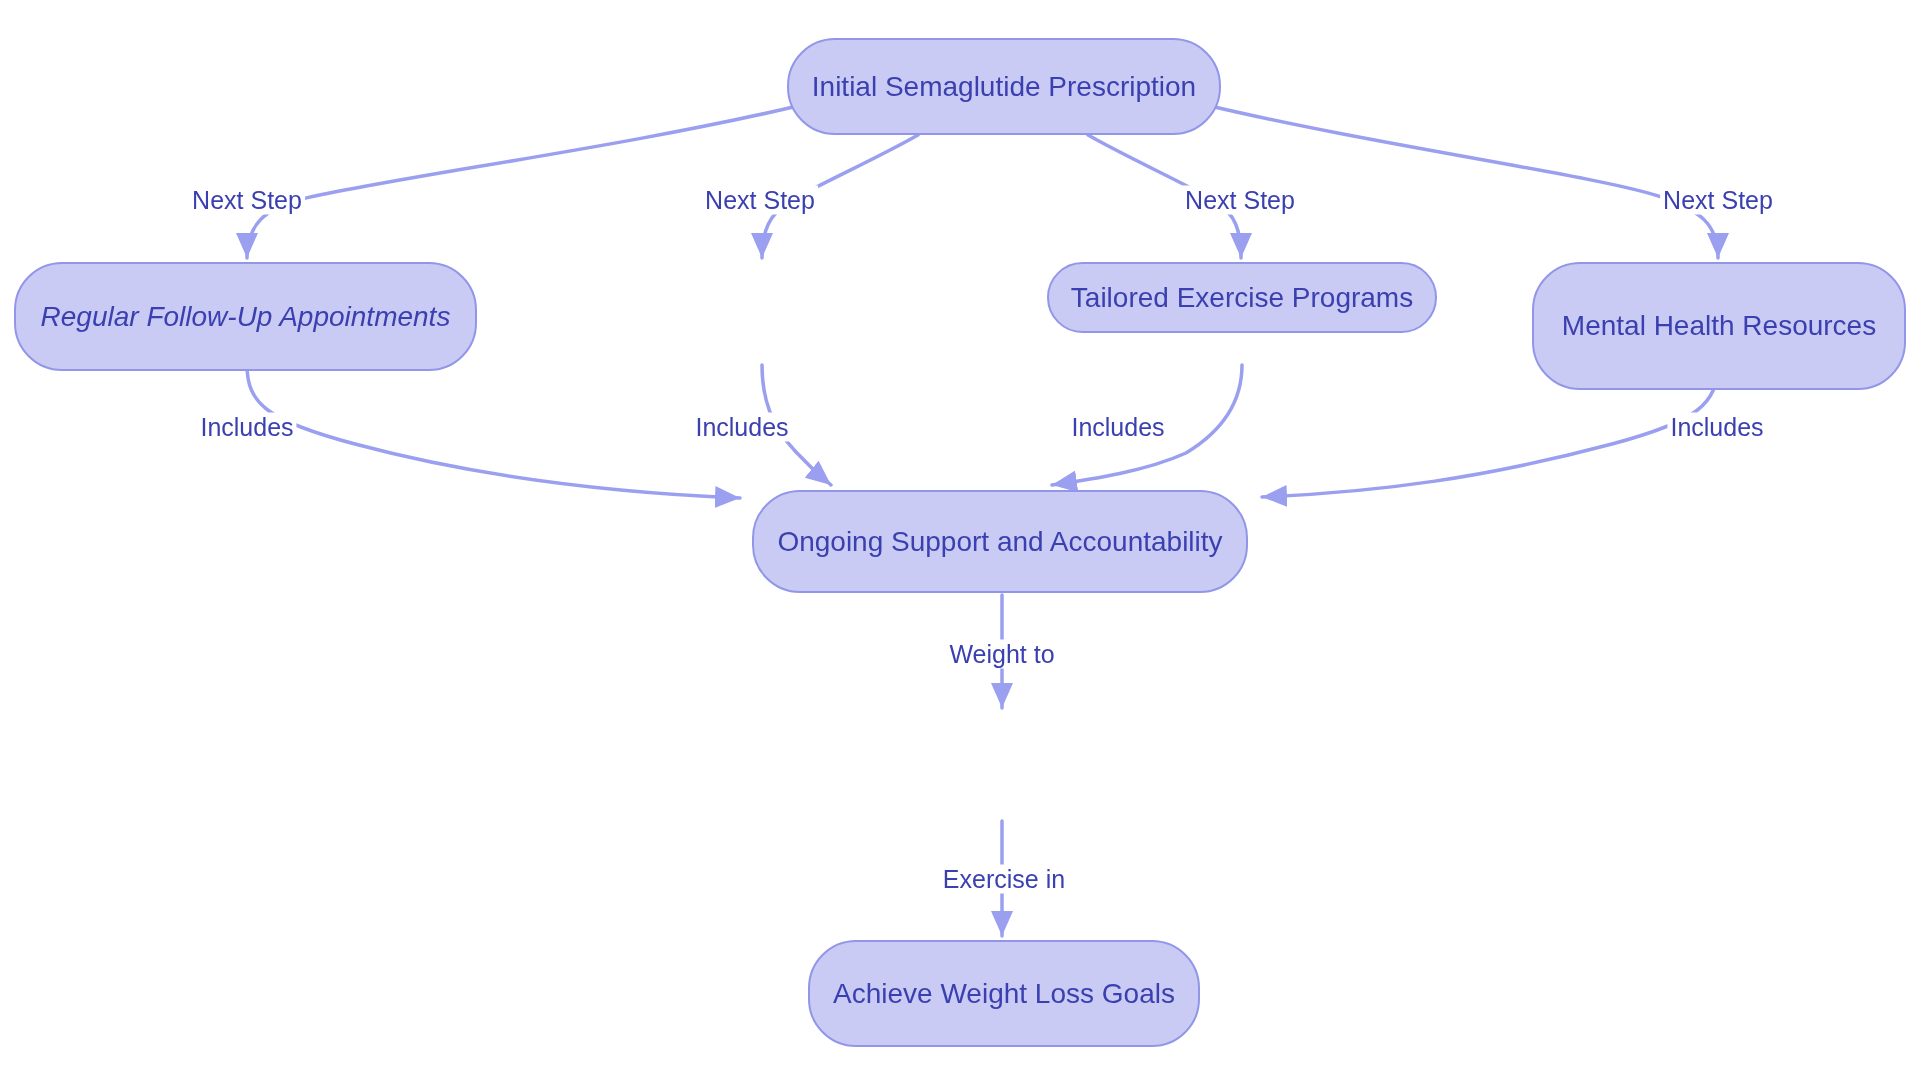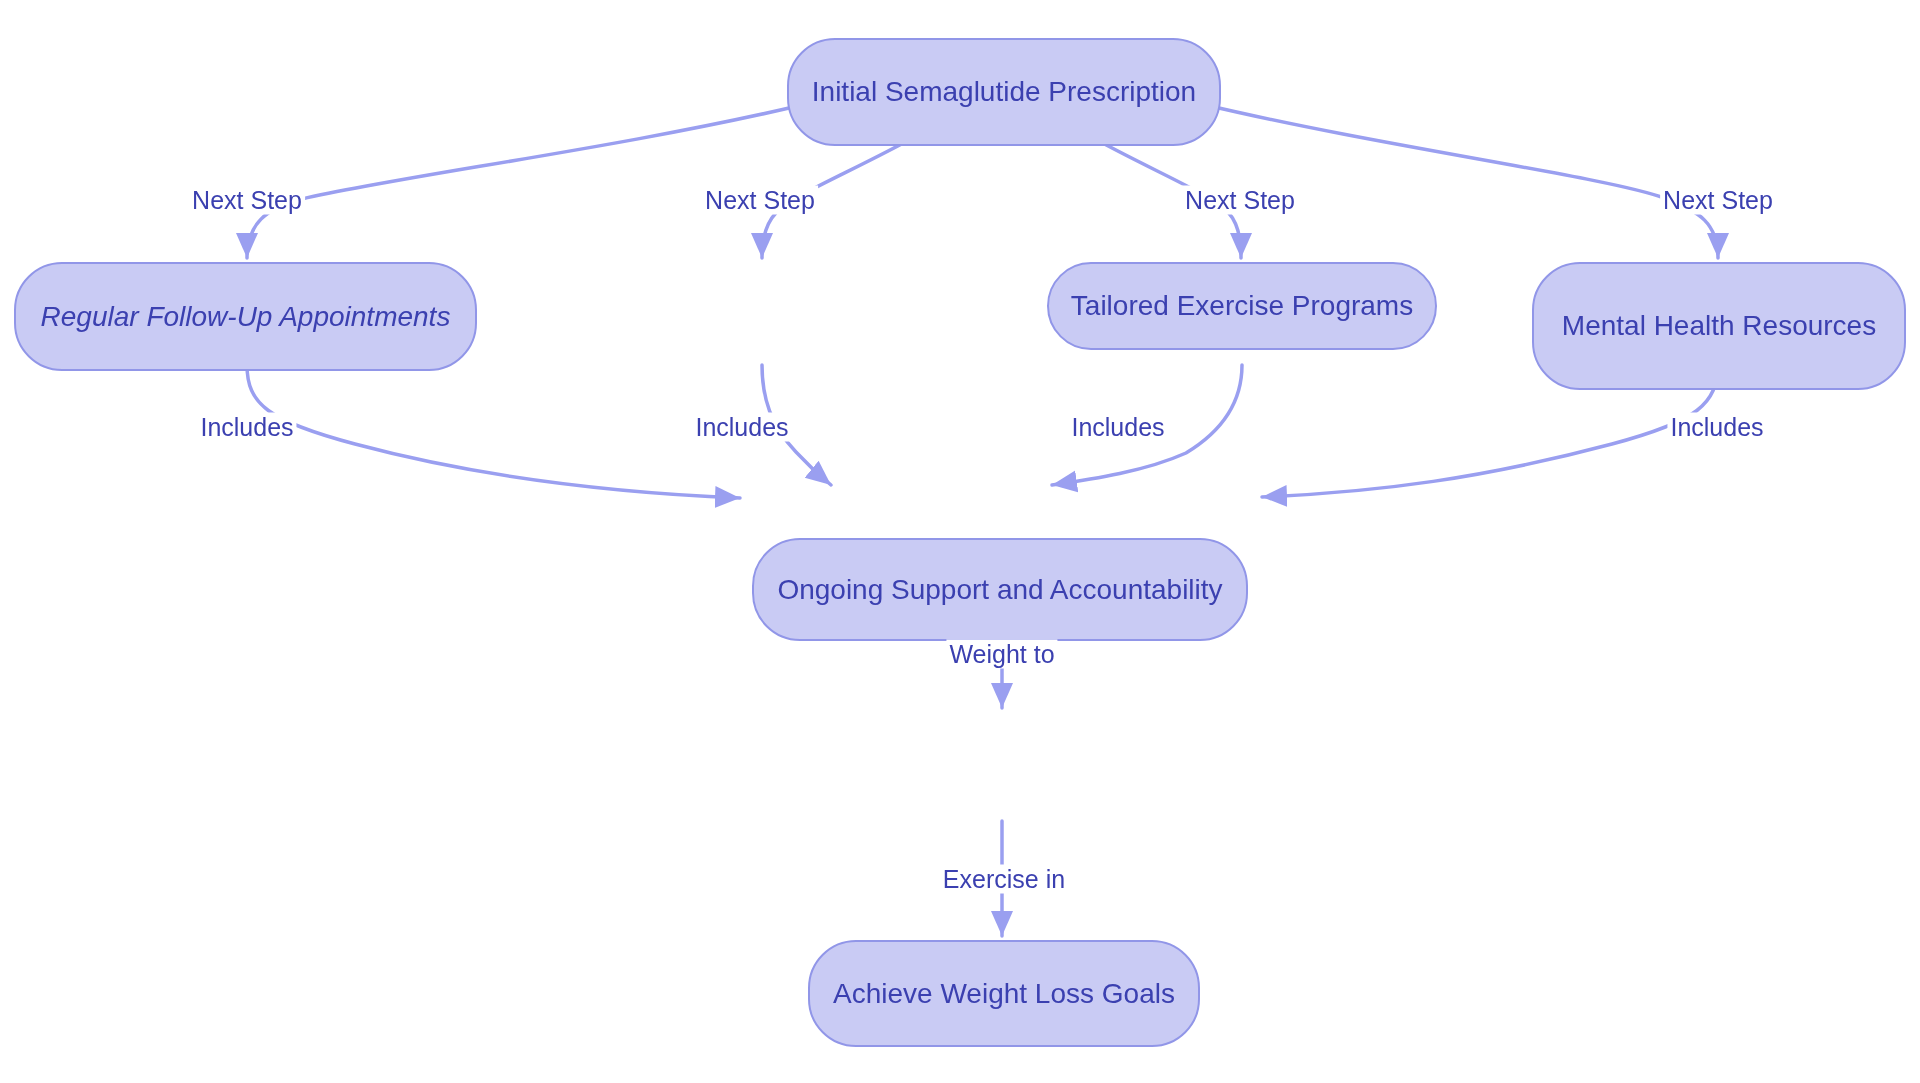--- a/index.html
+++ b/index.html
@@ -68,38 +68,38 @@
     <path class="edge" d="M 1088 135 C 1132 160 1191 186 1216 202 C 1235 214 1241 230 1241 258" marker-end="url(#arrow)"></path>
     <path class="edge" d="M 1206 105 C 1388 148 1608 177 1664 198 C 1700 211 1718 224 1718 258" marker-end="url(#arrow)"></path>
     <path class="edge" d="M 247 365 C 247 404 268 421 355 444 C 482 478 622 493 740 498" marker-end="url(#arrow)"></path>
     <path class="edge" d="M 762 365 C 762 398 771 426 796 452 C 808 465 820 476 831 485" marker-end="url(#arrow)"></path>
     <path class="edge" d="M 1242 365 C 1242 400 1224 430 1186 453 C 1146 471 1094 479 1052 485" marker-end="url(#arrow)"></path>
     <path class="edge" d="M 1718 365 C 1717 404 1698 421 1612 444 C 1484 478 1380 492 1262 497" marker-end="url(#arrow)"></path>
     <path class="edge" d="M 1002 595 L 1002 708" marker-end="url(#arrow)"></path>
     <path class="edge" d="M 1002 821 L 1002 936" marker-end="url(#arrow)"></path>
   </svg>
 
-  <div class="node" style="left:787px;top:38px;width:434px;height:108px;">
+  <div class="node" style="left:787px;top:38px;width:434px;height:97px;">
     <span>Initial Semaglutide Prescription</span>
   </div>
 
   <div class="node" style="left:14px;top:262px;width:463px;height:109px;font-style:italic;">
     <span>Regular Follow-Up Appointments</span>
   </div>
 
 
-  <div class="node" style="left:1047px;top:262px;width:390px;height:88px;">
+  <div class="node" style="left:1047px;top:262px;width:390px;height:71px;">
     <span>Tailored Exercise Programs</span>
   </div>
 
   <div class="node" style="left:1532px;top:262px;width:374px;height:128px;">
     <span>Mental Health Resources</span>
   </div>
 
-  <div class="node" style="left:752px;top:490px;width:496px;height:103px;margin-top:48px;">
+  <div class="node" style="left:752px;top:490px;width:496px;height:103px;">
     <span>Ongoing Support and Accountability</span>
   </div>
 
 
   <div class="node" style="left:808px;top:940px;width:392px;height:107px;">
     <span>Achieve Weight Loss Goals</span>
   </div>
 
   <div class="edge-label" style="left:247px;top:200px;">Next Step</div>
   <div class="edge-label" style="left:760px;top:200px;">Next Step</div>

